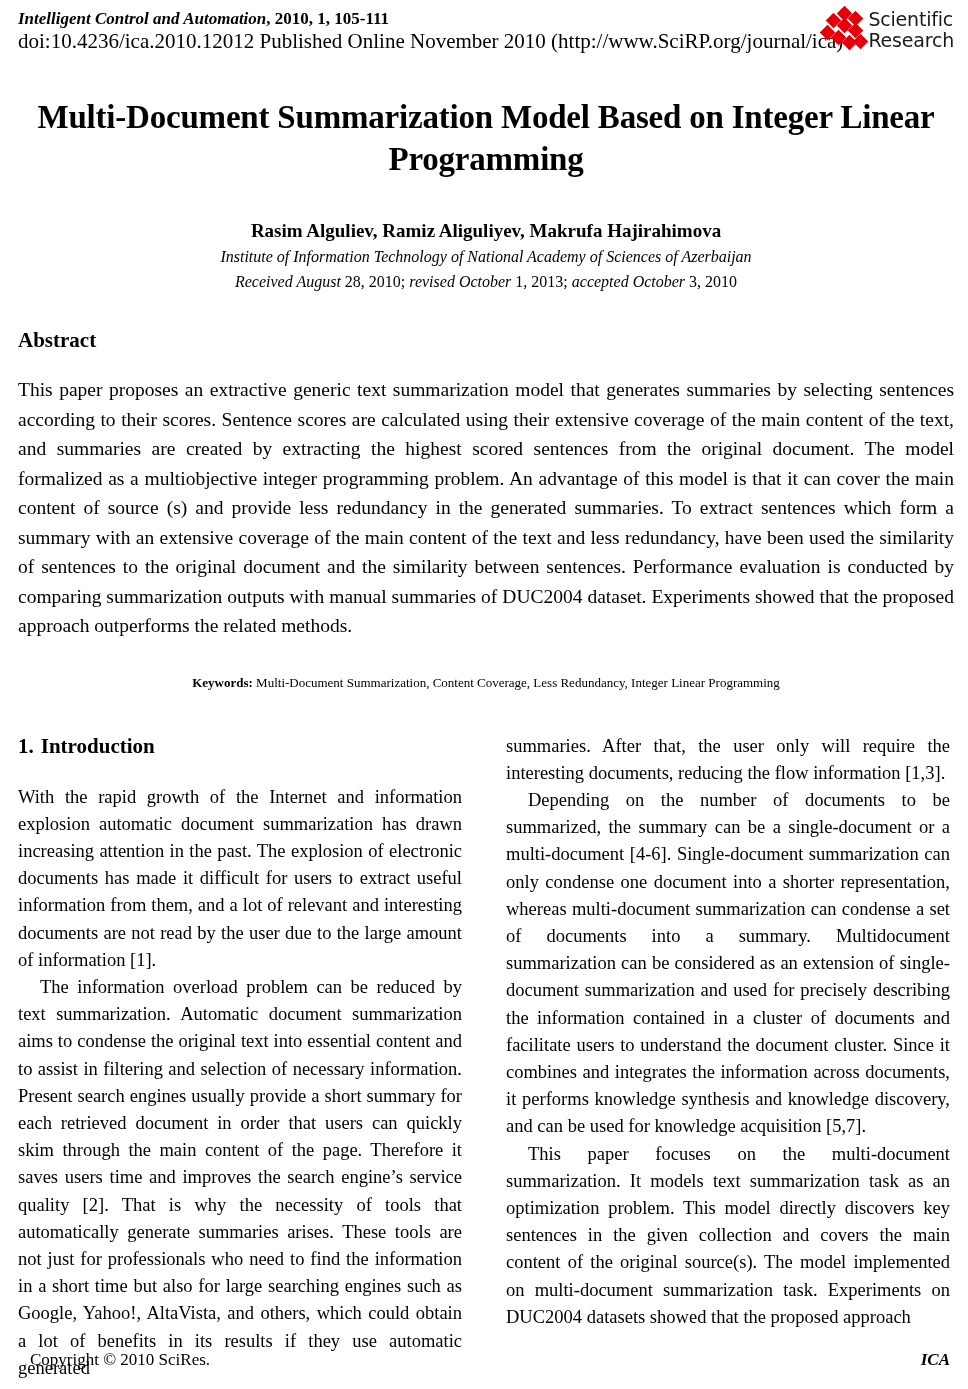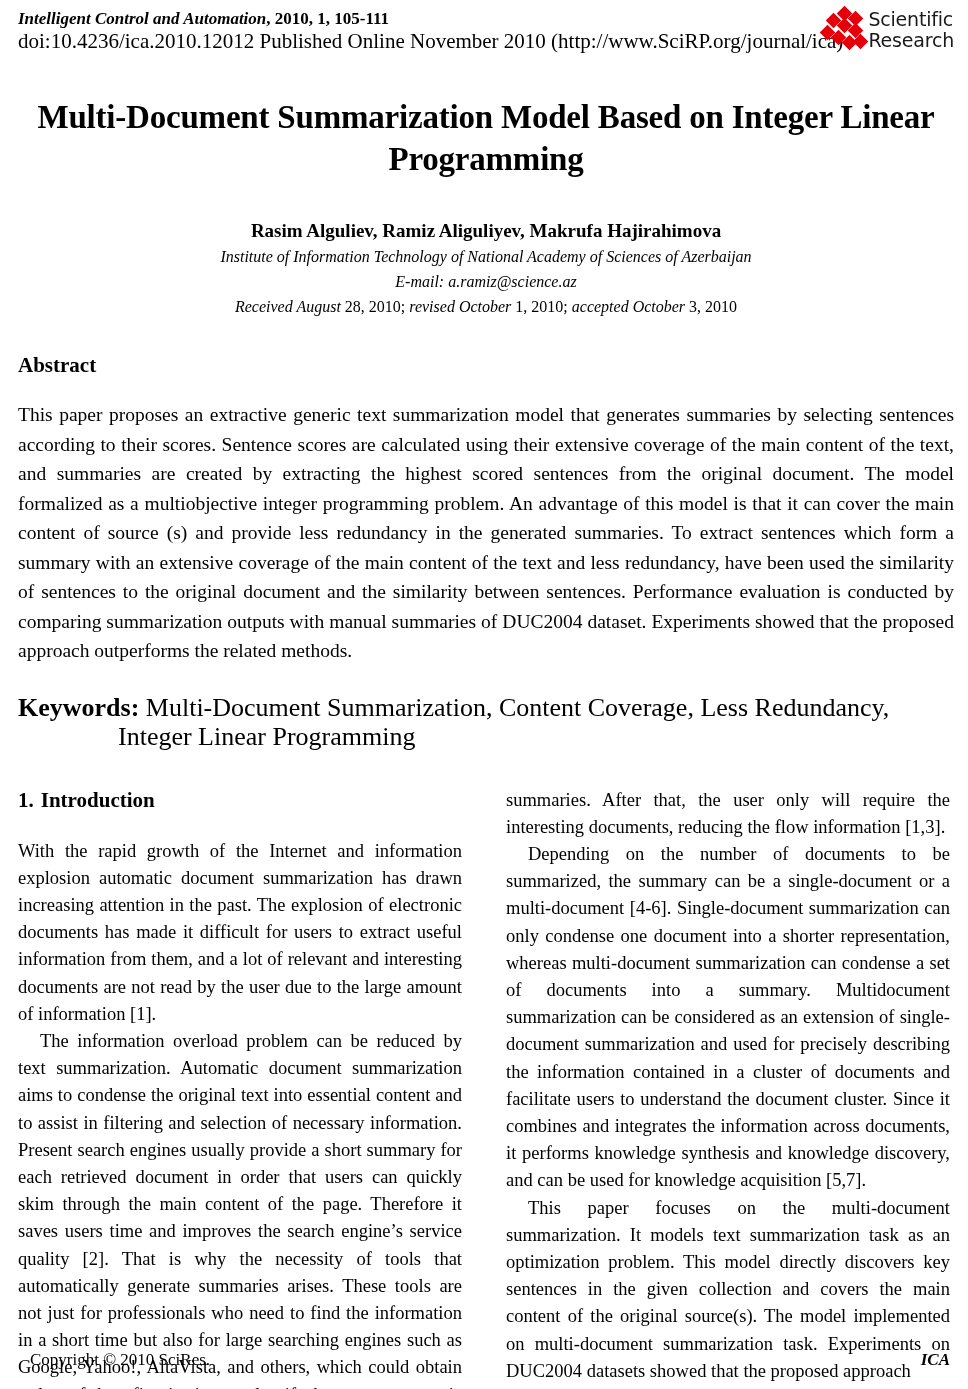--- a/index.html
+++ b/index.html
@@ -123,24 +123,25 @@
     margin-top: 22px;
     font-size: 19.5px;
     line-height: 29.5px;
     text-align: justify;
     text-justify: inter-word;
   }
 
   
   .keywords {
     margin-top: 27px;
-    font-size: 26px;
+    font-size: 13px;
     line-height: 29px;
     padding-left: 100px;
     text-indent: -100px;
+    text-align: center;
   }
   .keywords b { font-weight: bold; }
 
   
   .columns {
     margin-top: 36px;
     display: flex;
     gap: 44px;
   }
   .col {
@@ -212,25 +213,22 @@
         <span>Research</span>
       </span>
     </div>
   </div>
 
   <h1 class="title">Multi-Document Summarization Model Based on Integer Linear Programming</h1>
 
   <div class="authors-block">
     <div class="authors">Rasim Alguliev, Ramiz Aliguliyev, Makrufa Hajirahimova</div>
     <div class="affiliation">Institute of Information Technology of National Academy of Sciences of Azerbaijan</div>
-    <div class="email">
-      <span class="label">E-mail</span><span>: a.ramiz@science.az</span>
-    </div>
     <div class="dates">
-      <span>Received August</span><span class="plain"> 28, 2010; </span><span>revised October</span><span class="plain"> 1, 2010; </span><span>accepted October</span><span class="plain"> 3, 2010</span>
+      <span>Received August</span><span class="plain"> 28, 2010; </span><span>revised October</span><span class="plain"> 1, 2013; </span><span>accepted October</span><span class="plain"> 3, 2010</span>
     </div>
   </div>
 
   <div class="abstract-heading">Abstract</div>
   <div class="abstract-body">This paper proposes an extractive generic text summarization model that generates summaries by selecting sentences according to their scores. Sentence scores are calculated using their extensive coverage of the main content of the text, and summaries are created by extracting the highest scored sentences from the original document. The model formalized as a multiobjective integer programming problem. An advantage of this model is that it can cover the main content of source (s) and provide less redundancy in the generated summaries. To extract sentences which form a summary with an extensive coverage of the main content of the text and less redundancy, have been used the similarity of sentences to the original document and the similarity between sentences. Performance evaluation is conducted by comparing summarization outputs with manual summaries of DUC2004 dataset. Experiments showed that the proposed approach outperforms the related methods.</div>
 
   <div class="keywords">
     <b>Keywords:</b><span> Multi-Document Summarization, Content Coverage, Less Redundancy, Integer Linear Programming</span>
   </div>
 

